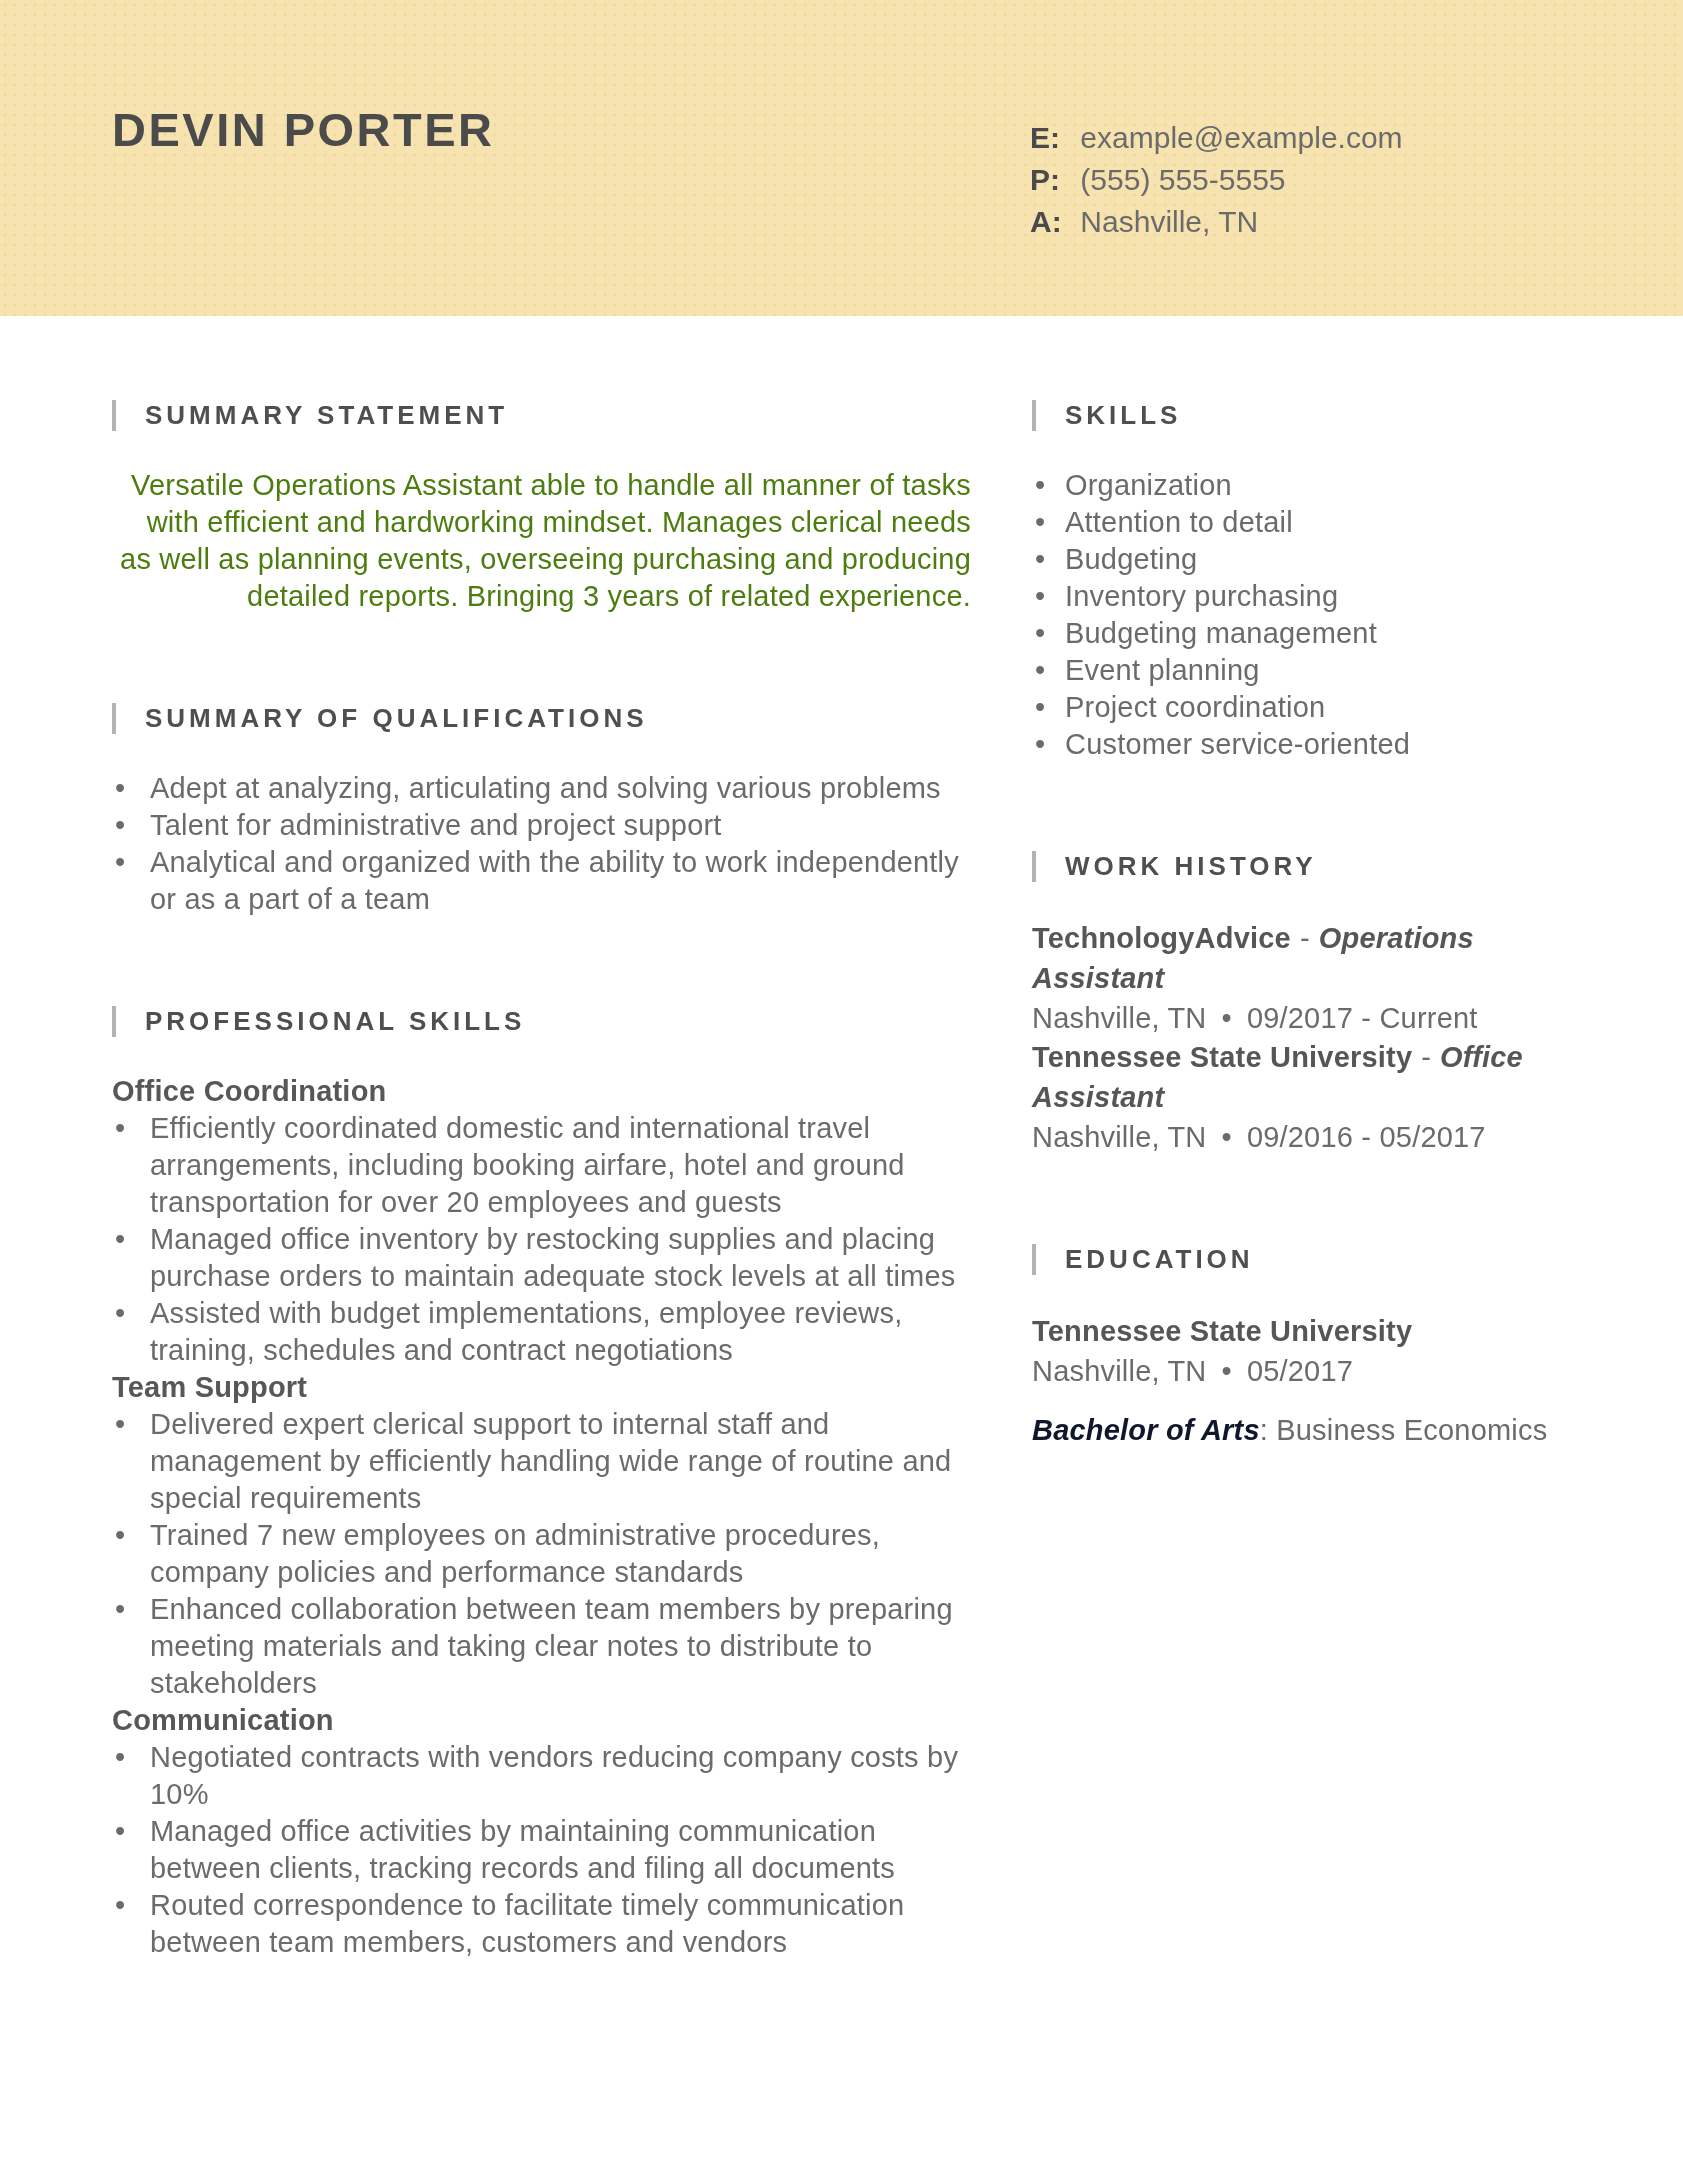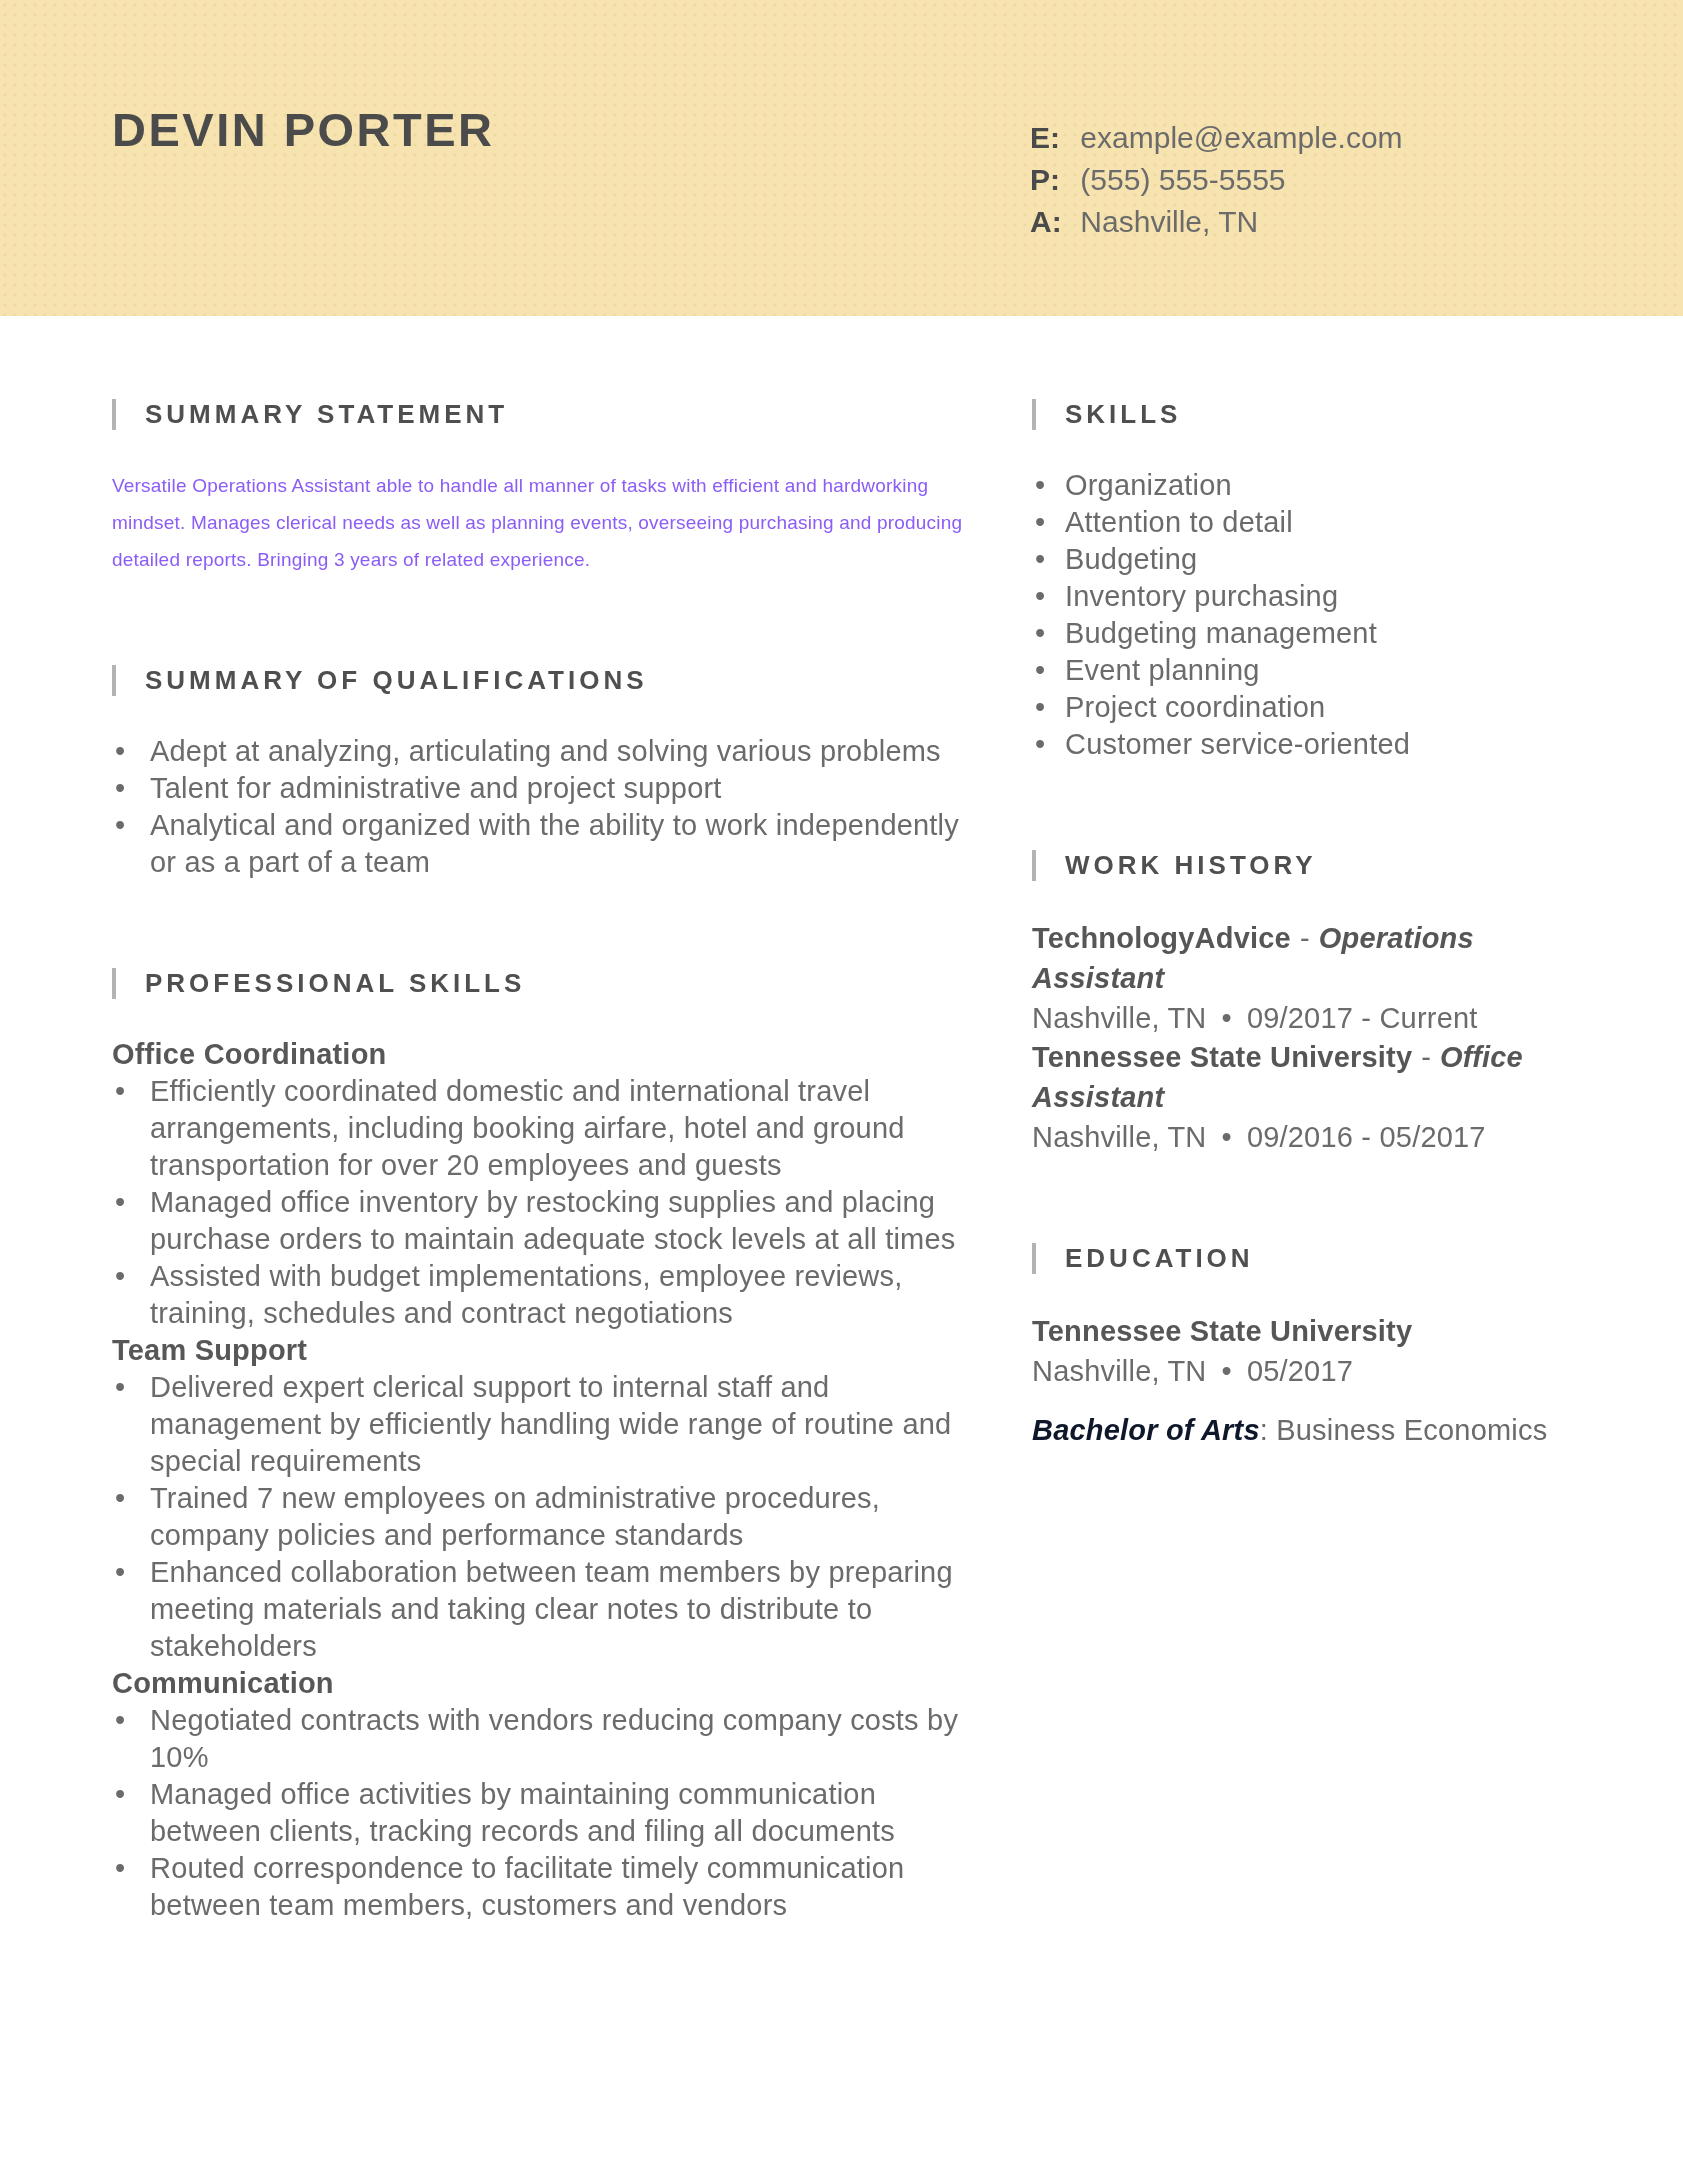--- a/index.html
+++ b/index.html
@@ -24,25 +24,25 @@
   .contact-label { font-weight:bold; color:#4a4a4a; display:inline-block; min-width:42px; }
   .contact-value { color:#6b6b6b; }
 
   
   .content { display:flex; justify-content:space-between; padding:83px 79px 0 112px; }
   .col-left  { width:859px; }
   .col-right { width:572px; }
   .section { margin-top:87px; }
   .section:first-child { margin-top:0; }
 
-  .sec-title { display:flex; height:32px; margin:0 0 36px 0; }
+  .sec-title { display:flex; align-items:center; height:32px; margin:0 0 36px 0; }
   .sec-title .bar { width:4px; height:31px; background:#b3b3b3; margin-right:29px; flex:0 0 auto; }
   .sec-title h2 { font-size:26px; font-weight:bold; letter-spacing:4px; color:#4f4f4f; margin:0; white-space:nowrap; }
 
-  .body-text { font-size:19px; line-height:37px; color:#8b5cf6; letter-spacing:0.2px; margin:0; }
+  .body-text { font-size:29px; line-height:37px; color:#4d7c0f; letter-spacing:0.2px; margin:0;text-align:right; }
 
   ul.blist { list-style:none; margin:0; padding:0; }
   .blist li {
     position:relative; padding-left:38px;
     font-size:29px; line-height:37px; color:#6b6b6b; letter-spacing:0.2px;
   }
   .blist li::before { content:"\2022"; position:absolute; left:3px; top:0; color:#6b6b6b; }
   .col-right .blist li { padding-left:33px; }
 
   .subhead { font-size:29px; line-height:37px; font-weight:bold; color:#575757; margin:0; letter-spacing:0.2px; }

